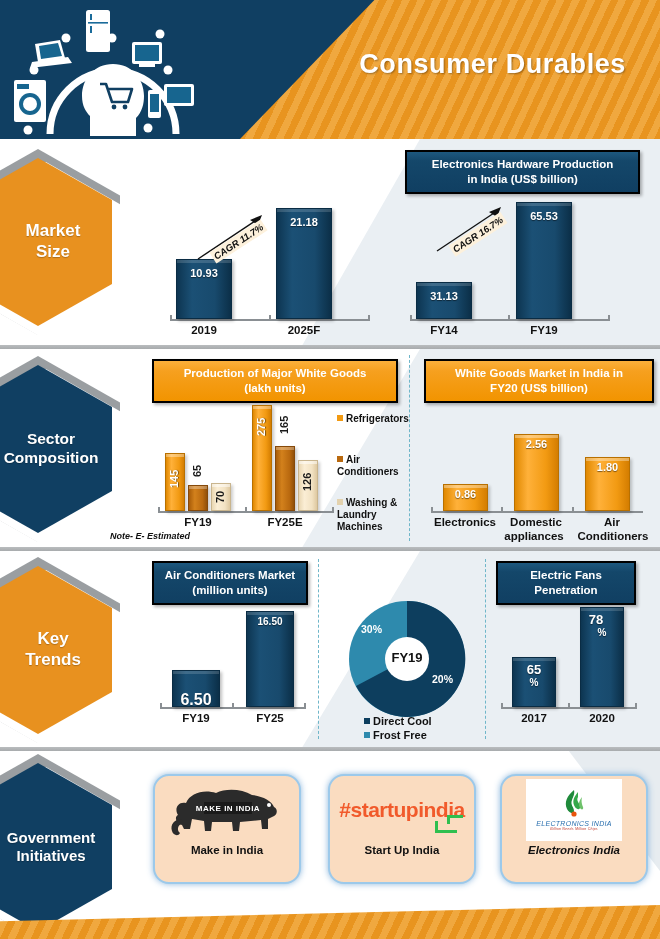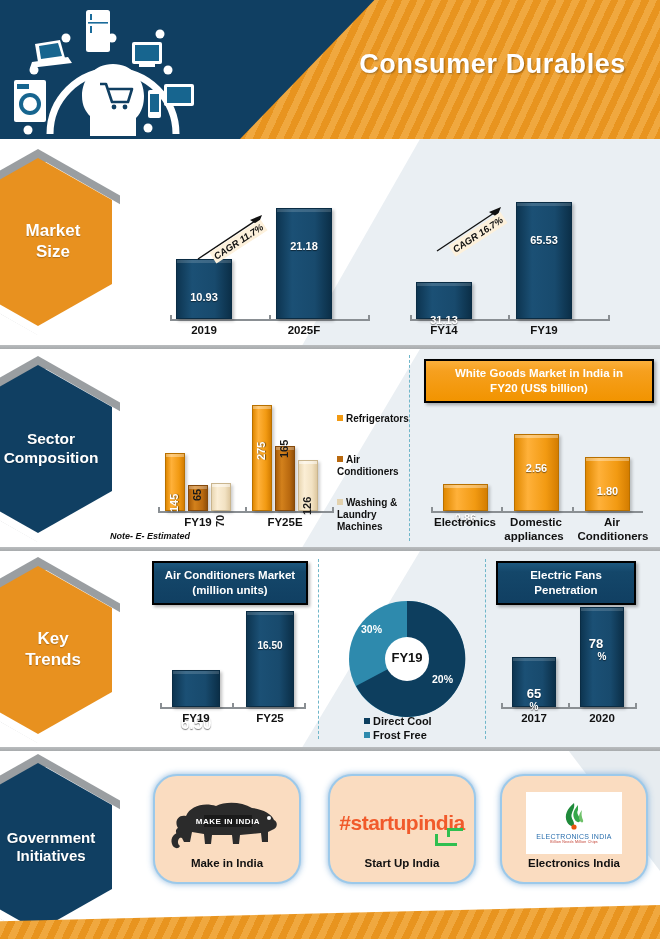--- a/index.html
+++ b/index.html
@@ -86,21 +86,21 @@
     background:linear-gradient(to right,#a85c08 0%,#d3811c 32%,#b9690f 75%,#91500a 100%);
     border:1px solid #85490a;
     box-shadow:inset 0 3px 0 rgba(255,255,255,.3), 2px 2px 3px rgba(0,0,0,.22);
   }
   .bar-cream {
     background:linear-gradient(to right,#e9d7b3 0%,#fbeed5 30%,#f2e2c3 72%,#dec8a0 100%);
     border:1px solid #c9b храм;
     border:1px solid #c9b58e;
     box-shadow:inset 0 3px 0 rgba(255,255,255,.5), 2px 2px 3px rgba(0,0,0,.2);
   }
-  .bar-val { position:absolute; font-weight:bold; font-size:11px;margin-top:24px; }
+  .bar-val { position:absolute; font-weight:bold; font-size:11px; }
   .val-white { color:#ffffff; text-shadow:0 1px 1px rgba(0,0,0,.5); }
   .val-dark { color:#1a1a1a; }
   .cat { position:absolute; font-weight:bold; font-size:11.5px; color:#111; text-align:center; }
   .rot { writing-mode:vertical-rl; transform:rotate(180deg); }
 
   
   .cagr {
     position:absolute; font-style:italic; font-weight:bold; font-size:9.5px;
     color:#111; background:#fdf1dc; padding:1px 2px;
   }
@@ -111,23 +111,23 @@
 
   
   .vsep { position:absolute; width:0; border-left:1px dashed #6fb6c9; }
 
   
   .note { position:absolute; font-style:italic; font-weight:bold; font-size:9px; color:#111; }
 
   
   .gov-card {
     position:absolute; width:148px; height:110px;
-    background:#fadcc0; border:2px solid #9cc9ea; border-radius:24px;
+    background:#fadcc0; border:2px solid #9cc9ea; border-radius:16px;
     box-shadow:0 0 6px rgba(120,170,215,.85);
-    display:flex; flex-direction:column; align-items:center; justify-content:center;
+    display:flex; flex-direction:column; align-items:center; justify-content:flex-start;
   }
   .gov-logo { height:68px; display:flex; align-items:center; justify-content:center; width:100%; }
   .gov-cap { font-size:11.5px; font-weight:bold; color:#111; }
 
   .ei-box { width:96px; height:62px; background:#fff; display:flex; flex-direction:column;
             align-items:center; justify-content:center; }
   .ei-t { font-size:7px; color:#2a6fae; letter-spacing:.3px; margin-top:1px; }
   .ei-s { font-size:3.6px; color:#c0392b; letter-spacing:.2px; }
 
   .sui { font-size:21px; font-weight:bold; color:#f15a2b; letter-spacing:-.5px; position:relative; }
@@ -235,20 +235,24 @@
       <div class="bar-val val-white" style="left:276px;top:77px;width:56px;text-align:center;">21.18</div>
       <div class="cat" style="left:176px;top:185px;width:56px;">2019</div>
       <div class="cat" style="left:276px;top:185px;width:56px;">2025F</div>
       <svg style="position:absolute;left:196px;top:74px;" width="70" height="48">
         <line x1="2" y1="46" x2="62" y2="6" stroke="#111" stroke-width="1.4"></line>
         <polygon points="66,2 54,7 62,12" fill="#111"></polygon>
       </svg>
       <div class="cagr" style="left:208px;top:96px;transform:rotate(-33deg);">CAGR 11.7%</div>
     </div>
 
+    <div class="plate plate-navy" style="left:405px;top:11px;width:235px;">
+      <span>Electronics Hardware Production</span><br>
+      <span>in India (US$ billion)</span>
+    </div>
     <div>
       <div class="axis" style="left:410px;top:180px;width:200px;height:2px;"></div>
       <div class="axis" style="left:410px;top:176px;width:2px;height:6px;"></div>
       <div class="axis" style="left:508px;top:176px;width:2px;height:6px;"></div>
       <div class="axis" style="left:608px;top:176px;width:2px;height:6px;"></div>
       <div class="bar bar-navy" style="left:416px;top:143px;width:56px;height:37px;"></div>
       <div class="bar-val val-white" style="left:416px;top:151px;width:56px;text-align:center;">31.13</div>
       <div class="bar bar-navy" style="left:516px;top:63px;width:56px;height:117px;"></div>
       <div class="bar-val val-white" style="left:516px;top:71px;width:56px;text-align:center;">65.53</div>
       <div class="cat" style="left:416px;top:185px;width:56px;">FY14</div>
@@ -271,20 +275,24 @@
       <div class="hex hex-navy">
         <div class="hex-label" style="padding-left:26px;font-size:15.5px;">
           <span>Sector</span><br>
           <span>Composition</span>
         </div>
       </div>
     </div>
 
     <div class="vsep" style="left:409px;top:6px;height:186px;"></div>
 
+    <div class="plate plate-orange" style="left:152px;top:10px;width:246px;">
+      <span>Production of Major White Goods</span><br>
+      <span>(lakh units)</span>
+    </div>
     <div>
       <div class="axis" style="left:158px;top:162px;width:175px;height:2px;"></div>
       <div class="axis" style="left:158px;top:158px;width:2px;height:6px;"></div>
       <div class="axis" style="left:245px;top:158px;width:2px;height:6px;"></div>
       <div class="axis" style="left:332px;top:158px;width:2px;height:6px;"></div>
 
       <div class="bar bar-orange" style="left:165px;top:104px;width:20px;height:58px;"></div>
       <div class="bar-val val-white rot" style="left:168px;top:108px;width:14px;height:44px;text-align:center;">145</div>
       <div class="bar bar-dkorange" style="left:188px;top:136px;width:20px;height:26px;"></div>
       <div class="bar-val val-dark rot" style="left:191px;top:110px;width:14px;height:24px;text-align:center;">65</div>
@@ -439,21 +447,21 @@
     <div class="gov-card" style="left:328px;top:23px;">
       <div class="gov-logo">
         <div class="sui">
           <span>#startupindia</span>
           <span class="step"></span>
         </div>
       </div>
       <div class="gov-cap">Start Up India</div>
     </div>
 
-    <div class="gov-card" style="left:500px;top:23px;">
+    <div class="gov-card" style="left:500px;top:23px;font-style:italic;">
       <div class="gov-logo">
         <div class="ei-box">
           <svg width="26" height="30" viewBox="0 0 26 30">
             <path d="M13 1 C6 7 3 13 6 20 C8 24 13 26 13 22 C13 18 9 16 11 11 C12 8 14 5 13 1 Z" fill="#1f8a3b"></path>
             <path d="M17 3 C12 9 11 13 14 18 C16 21 20 21 19 17 C18 13 15 12 17 8 Z" fill="#35a84a"></path>
             <path d="M21 8 C18 12 17 15 19 19 C20 21 23 21 22 18 C21 15 20 13 21 8 Z" fill="#6ec16a"></path>
             <circle cx="13" cy="25" r="2.6" fill="#e8540c"></circle>
           </svg>
           <div class="ei-t">ELECTRONICS INDIA</div>
           <div class="ei-s">Billion Needs Million Chips</div>

